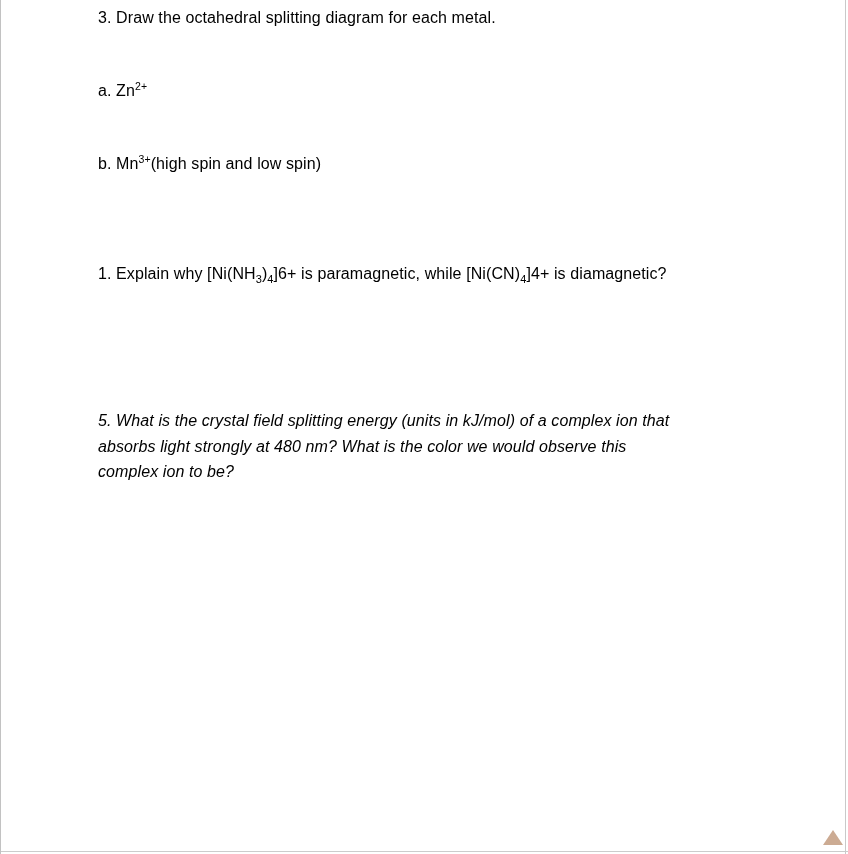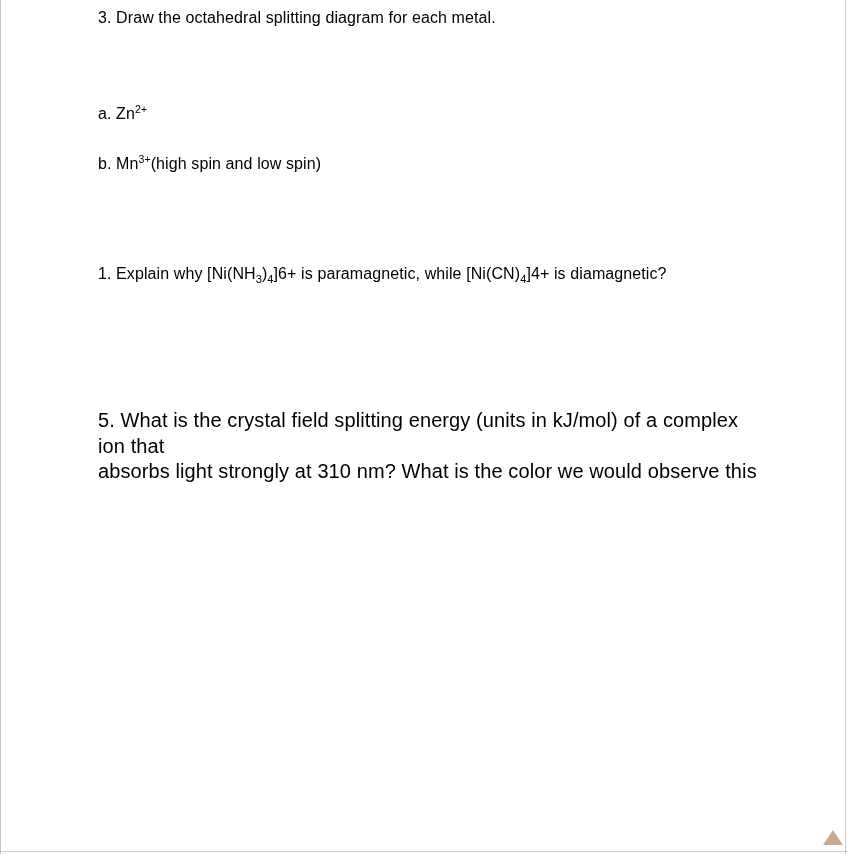--- a/index.html
+++ b/index.html
@@ -25,42 +25,43 @@
   .line {
     position: absolute;
     left: 97px;
     margin: 0;
     font-size: 16px;
     line-height: 20px;
     white-space: nowrap;
     letter-spacing: 0.1px;
   }
   .q3  { top: 8px; }
-  .q3a { top: 81px; margin-top: 23px; }
+  .q3a { top: 81px; }
   .q3b { top: 154px; }
   .q4  { top: 264px; }
   .sup {
     font-size: 10.5px;
     vertical-align: super;
     line-height: 0;
   }
   .sub {
     font-size: 11px;
     vertical-align: sub;
     line-height: 0;
   }
   .note { }
   .q5 {
     position: absolute;
     left: 97px;
     top: 408px;
     width: 660px;
-    font-size: 20px;
+    font-size: 16px;
     line-height: 25.5px;
     letter-spacing: 0.1px;
+    font-style: italic;
   }
   .bottom-rule {
     position: absolute;
     left: 0;
     top: 851px;
     width: 848px;
     height: 1px;
     background: #cccccc;
   }
   .triangle {
@@ -83,20 +84,21 @@
   <p class="line q3">3. Draw the octahedral splitting diagram for each metal.</p>
 
   <p class="line q3a"><span>a. Zn</span><sup class="sup">2+</sup></p>
 
   <p class="line q3b"><span>b. Mn</span><sup class="sup">3+</sup><span class="note">(high spin and low spin)</span></p>
 
   <p class="line q4"><span>1. Explain why [Ni(NH</span><sub class="sub">3</sub><span>)</span><sub class="sub">4</sub><span>]6+ is paramagnetic, while [Ni(CN)</span><sub class="sub">4</sub><span>]4+ is diamagnetic?</span></p>
 
   <div class="q5">
     <div class="q5line">5. What is the crystal field splitting energy (units in kJ/mol) of a complex ion that</div>
-    <div class="q5line">absorbs light strongly at 310 nm? What is the color we would observe this</div>
+    <div class="q5line">absorbs light strongly at 480 nm? What is the color we would observe this</div>
+    <div class="q5line">complex ion to be?</div>
   </div>
 
   <div class="bottom-rule"></div>
 
   <div class="triangle"></div>
 
 </div>
 
 </body></html>

